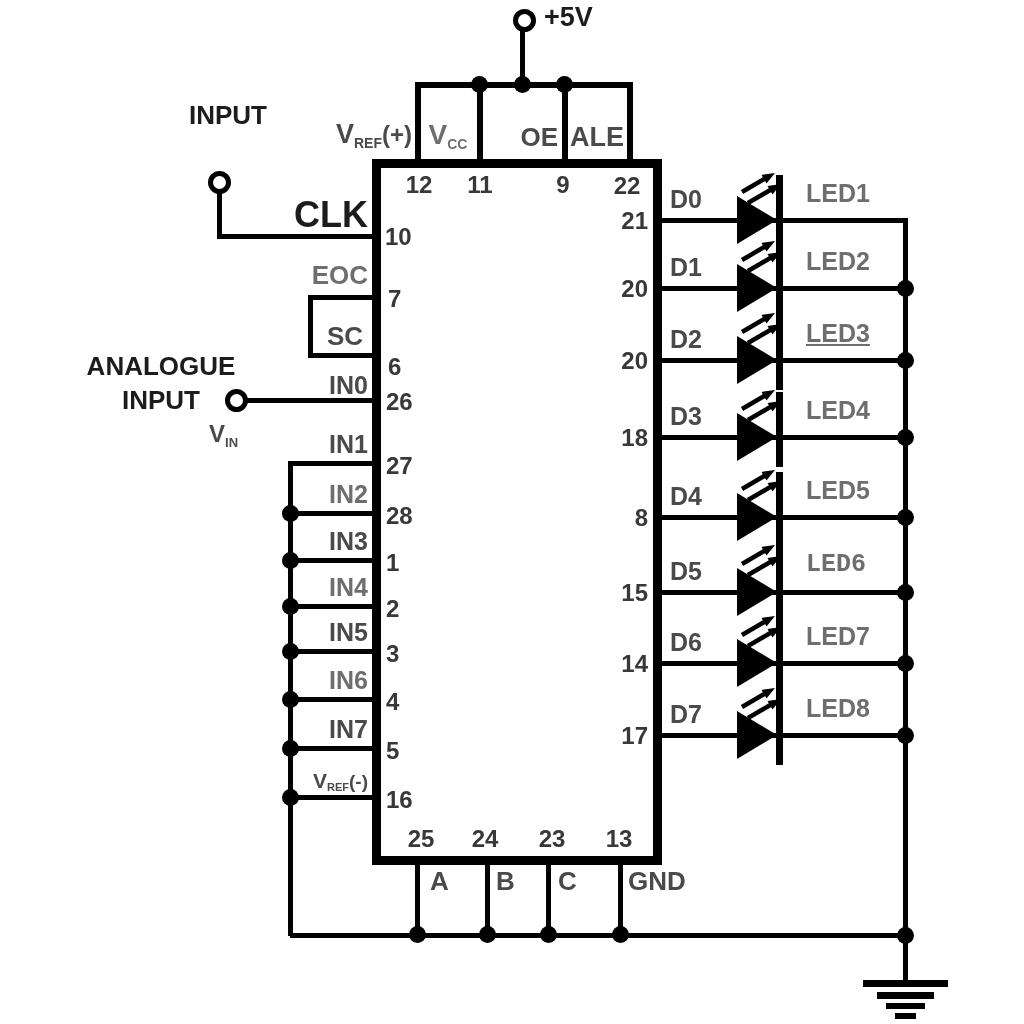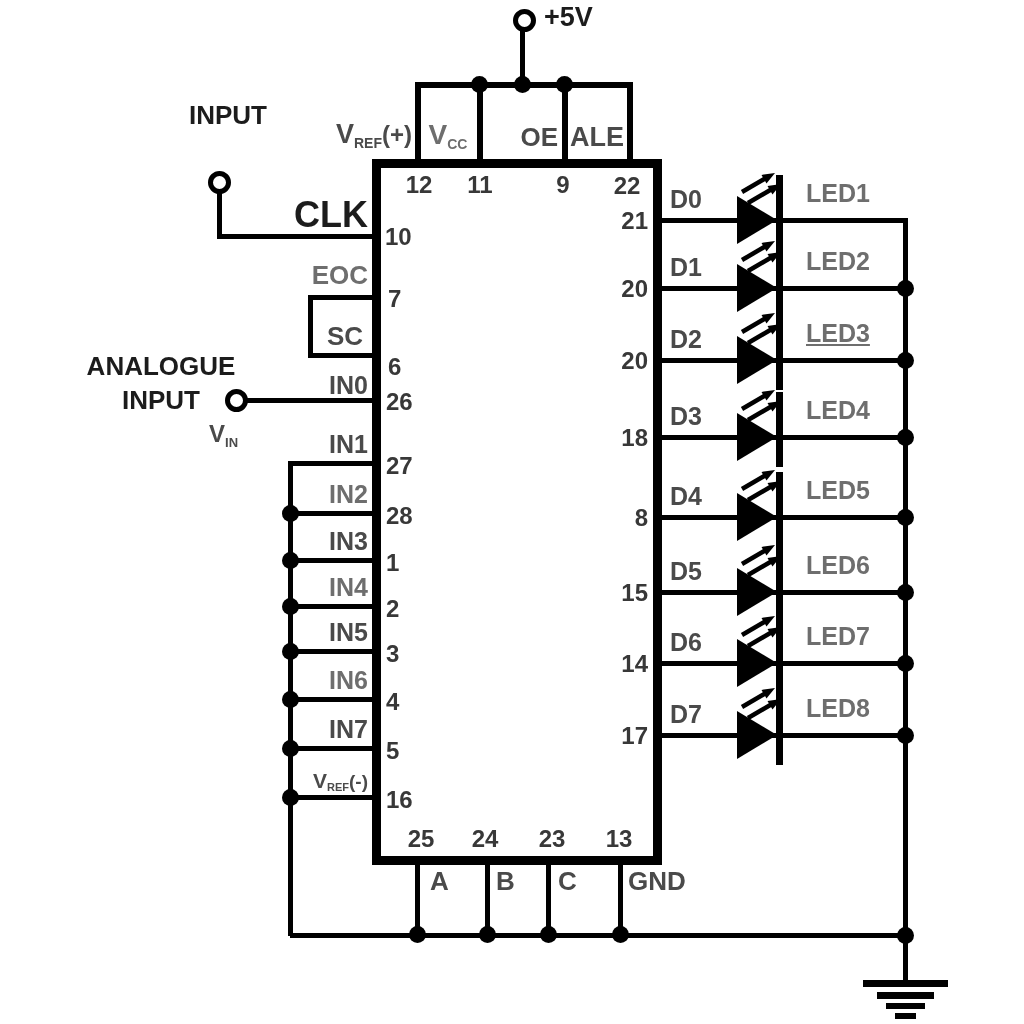--- a/index.html
+++ b/index.html
@@ -210,17 +210,17 @@
   <div class="lbl" style="left:670px;top:483px;">D4</div>
   <div class="lbl" style="left:670px;top:558px;">D5</div>
   <div class="lbl" style="left:670px;top:629px;">D6</div>
   <div class="lbl" style="left:670px;top:701px;">D7</div>
 
   <div class="lbl muted" style="left:806px;top:180px;">LED1</div>
   <div class="lbl muted" style="left:806px;top:248px;">LED2</div>
   <div class="lbl muted" style="left:806px;top:320px;text-decoration:underline;">LED3</div>
   <div class="lbl muted" style="left:806px;top:397px;">LED4</div>
   <div class="lbl muted" style="left:806px;top:477px;">LED5</div>
-  <div class="lbl muted" style="left:806px;top:552px;">LED6</div>
+  <div class="lbl muted" style="left:806px;top:552px;font-family:Liberation Mono, monospace;">LED6</div>
   <div class="lbl muted" style="left:806px;top:623px;">LED7</div>
   <div class="lbl muted" style="left:806px;top:695px;">LED8</div>
 
 </div>
 
 </body></html>

